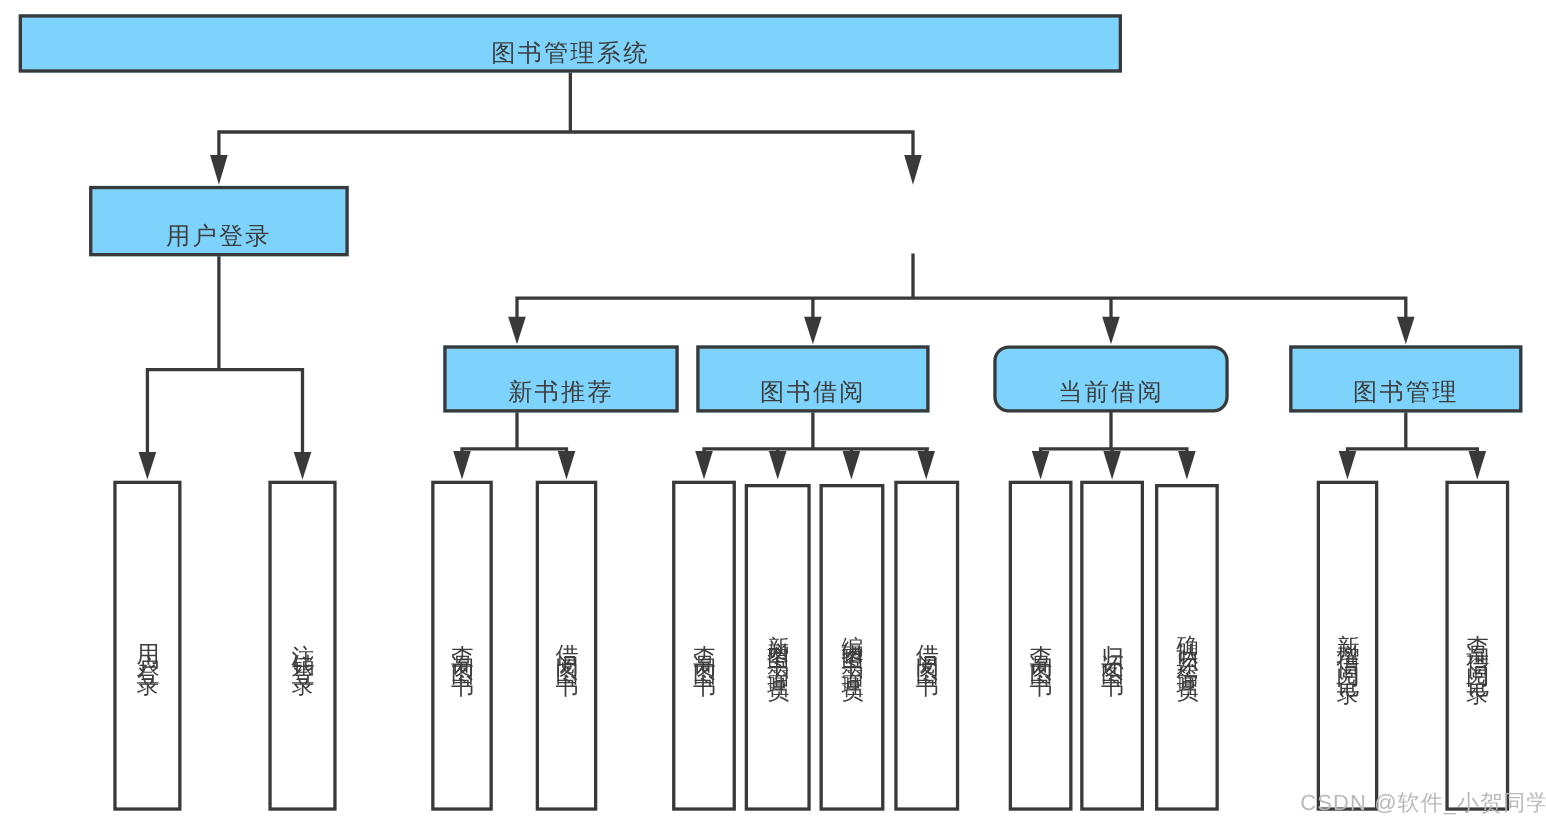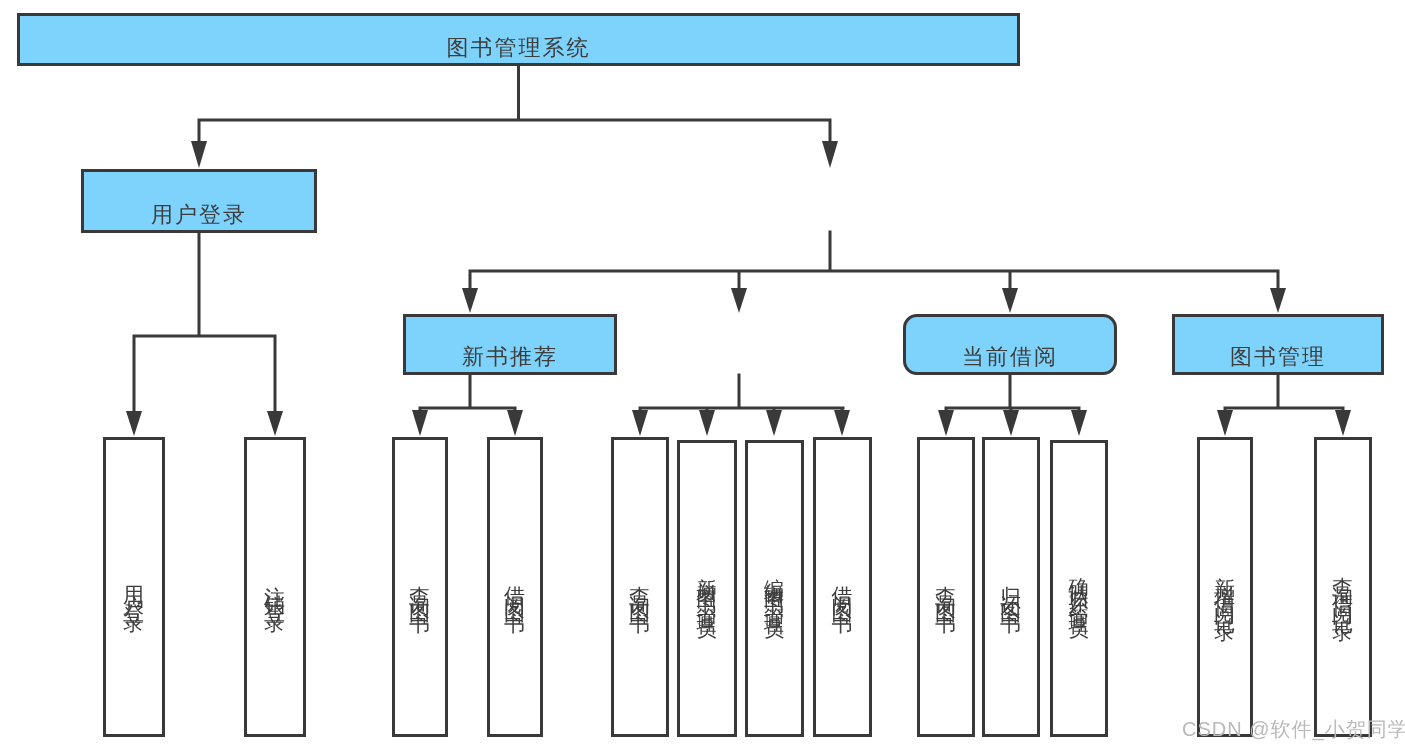--- a/index.html
+++ b/index.html
@@ -86,20 +86,23 @@
     <span>图书管理系统</span>
   </div>
 
   <div class="hbox" style="left:81px;top:169px;width:236px;height:64px;">
     <span>用户登录</span>
   </div>
 
   <div class="hbox" style="left:363px;top:314px;width:214px;height:61px;margin-left:40px;">
     <span>新书推荐</span>
   </div>
+  <div class="hbox" style="left:633px;top:314px;width:212px;height:61px;">
+    <span>图书借阅</span>
+  </div>
   <div class="hbox" style="left:903px;top:314px;width:214px;height:61px;border-radius:14px;">
     <span>当前借阅</span>
   </div>
   <div class="hbox" style="left:1172px;top:314px;width:212px;height:61px;">
     <span>图书管理</span>
   </div>
 
   <div class="leaf" style="left:103px;top:437px;width:62px;height:300px;">
     <span>用户登录</span>
   </div>

